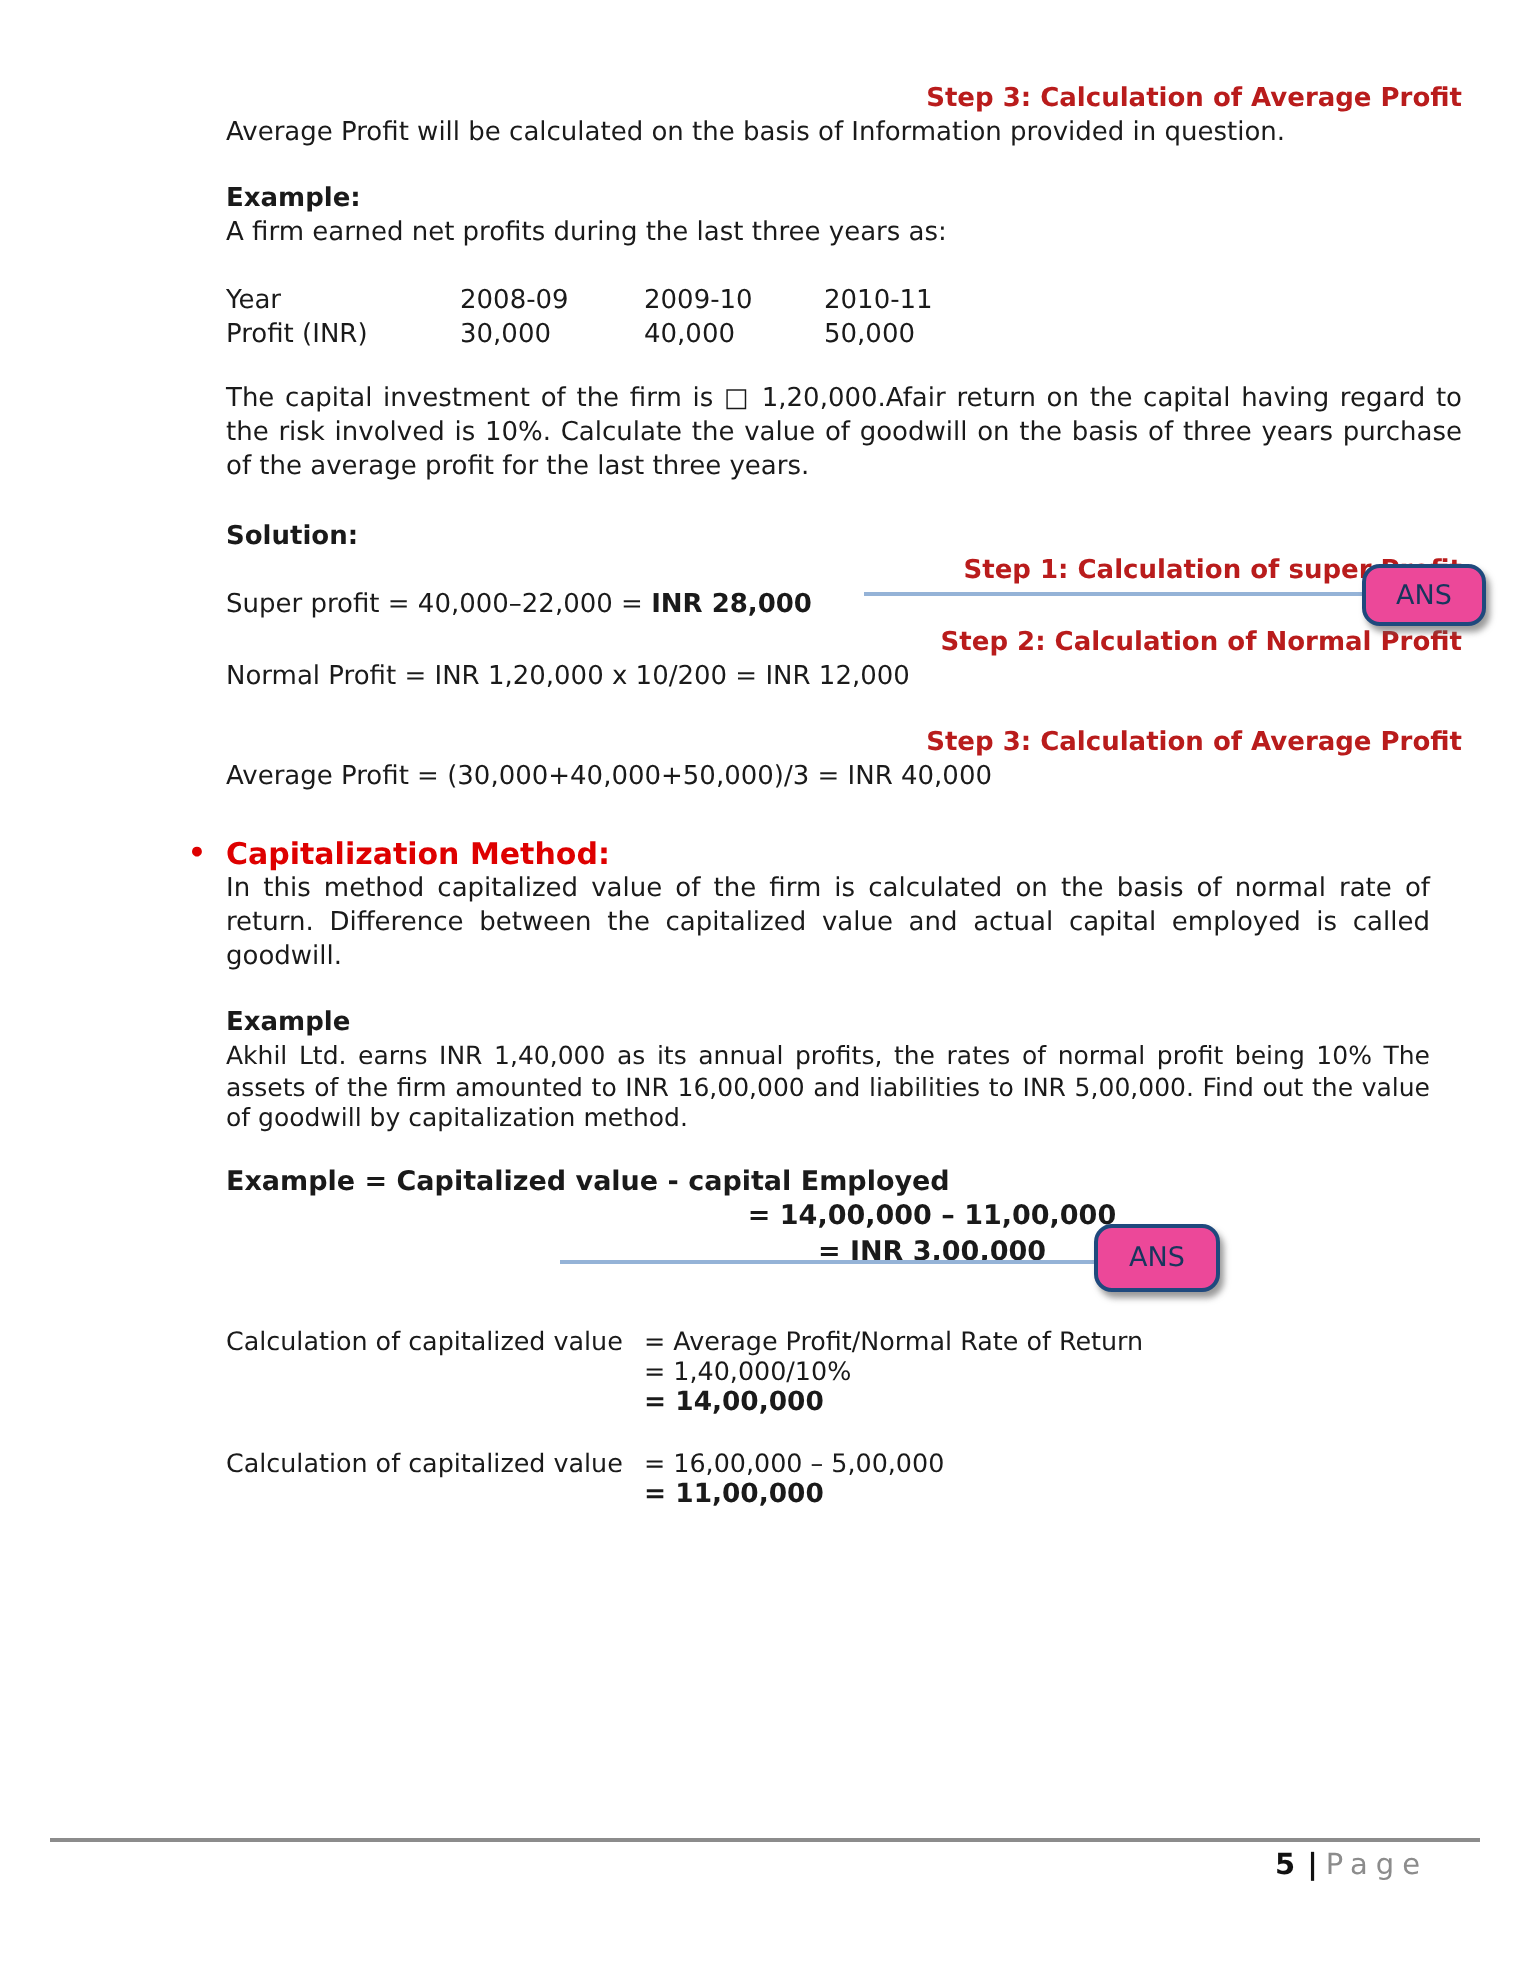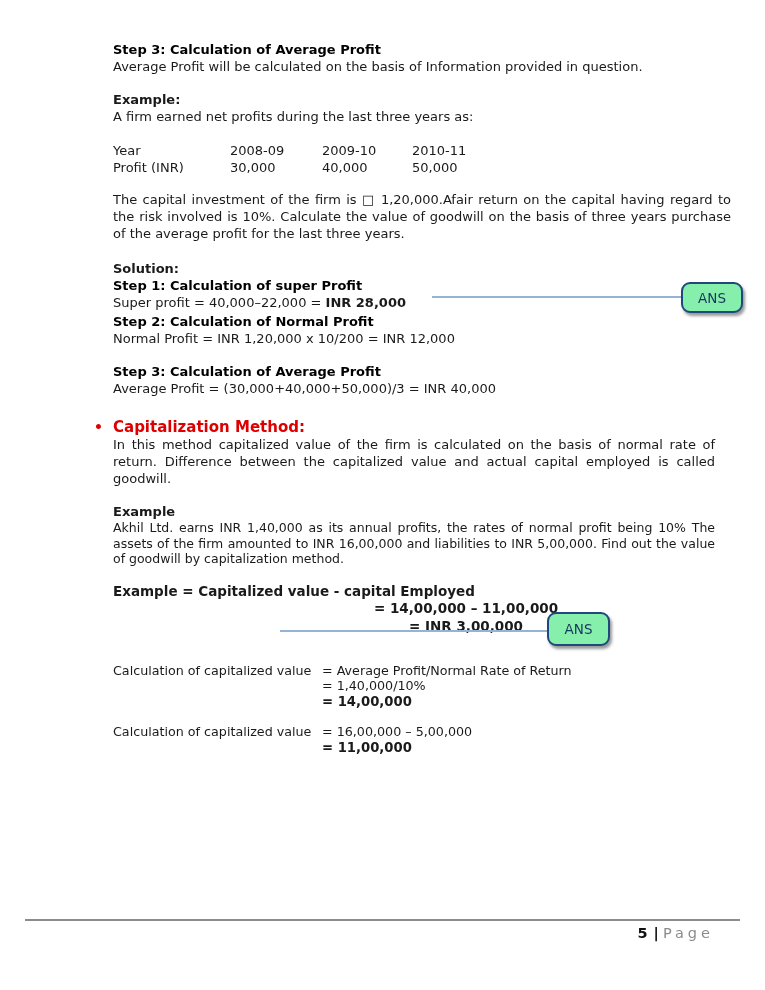--- a/index.html
+++ b/index.html
@@ -4,21 +4,21 @@
 <style>
   * { margin:0; padding:0; box-sizing:border-box; }
   html,body { background:#ffffff; }
   body {
     width:765px; height:990px; position:relative; overflow:hidden;
     font-family:"DejaVu Sans", sans-serif; color:#1a1a1a;
   }
   .page { position:absolute; inset:0; background:#ffffff; }
   .content { position:absolute; left:113px; top:41px; width:618px; font-size:13px; line-height:17px; }
 
-  .h-blue { color:#000000; font-weight:bold; }
+  .h-blue { color:#b91c1c; font-weight:bold;text-align:right; }
   .h-bold { font-weight:bold; }
   .h-red  { color:#DE0000; font-weight:bold; font-size:15px; line-height:18px; position:relative; }
   .bullet { position:absolute; left:-19px; top:0; color:#DE0000; font-size:14px; }
 
   .para-justify { text-align:justify; }
   .mt-example   { margin-top:16px; }
   .mt-table     { margin-top:17px; }
   .mt-question  { margin-top:15px; }
   .mt-solution  { margin-top:18px; }
   .mt-step2     { margin-top:2px; }
@@ -43,21 +43,21 @@
   .calc-row  { display:flex; font-size:12.7px; line-height:15.4px; }
   .calc-row .label { flex:0 0 209px; }
   .calc-row .bold  { font-weight:bold; font-size:13.2px; }
 
   .connector { position:absolute; height:1.5px; background:#95B3D7; }
   .connector-1 { left:432px; top:296px; width:250px; }
   .connector-2 { left:280px; top:630px; width:270px; }
 
   .ans-badge {
     position:absolute; display:flex; align-items:center; justify-content:center;
-    background:#86efac; border:2.5px solid #1F497D; border-radius:9px;
+    background:#ec4899; border:2.5px solid #1F497D; border-radius:9px;
     box-shadow:2px 3px 3px rgba(100,100,100,0.65);
     color:#17365D; font-size:13.5px;
   }
   .ans-1 { left:681px; top:282px; width:62px; height:31px; }
   .ans-2 { left:547px; top:612px; width:63px; height:34px; }
 
   .footer-line { position:absolute; left:25px; top:919px; width:715px; height:2px; background:#8c8c8c; }
   .footer-text { position:absolute; top:925px; right:51px; font-size:14.5px; white-space:nowrap; }
   .footer-text .num { font-weight:bold; color:#111; }
   .footer-text .sep { font-weight:bold; color:#111; margin:0 4px 0 6px; }

